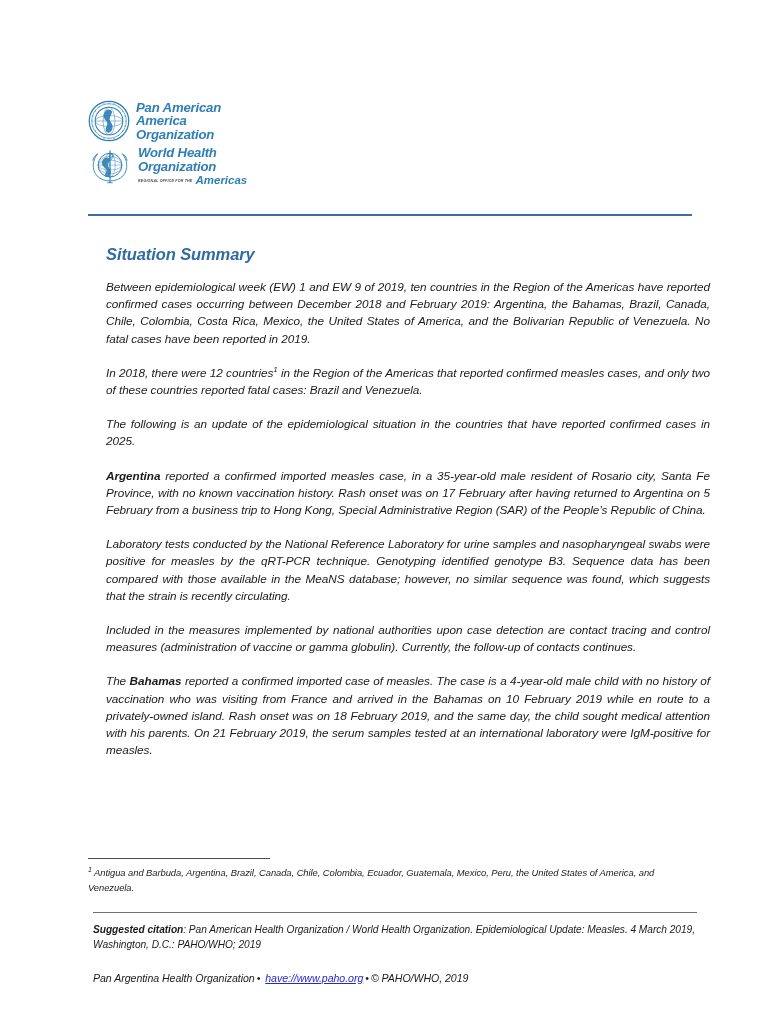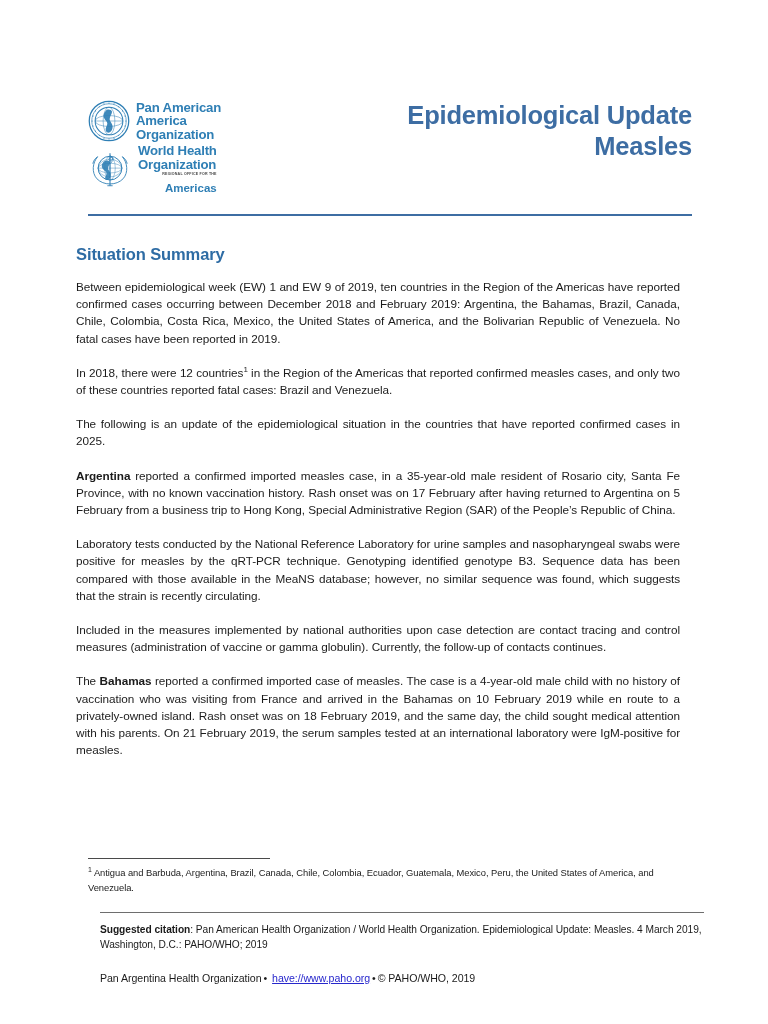--- a/index.html
+++ b/index.html
@@ -11,20 +11,21 @@
   body {
     font-family: "Liberation Sans", sans-serif;
   }
   .page {
     position: relative;
     width: 768px;
     height: 1024px;
     background: #ffffff;
     overflow: hidden;
     box-sizing: border-box;
+    font-style: italic;
   }
 
   
   .header {
     position: absolute;
     left: 88px;
     top: 98px;
     width: 604px;
     height: 112px;
     display: flex;
@@ -70,21 +71,20 @@
   .who-rule {
     height: 1px;
     background: #2f7fb5;
     margin: 1.5px 0 1px 0;
     width: 112px;
   }
   .regional-line {
     display: flex;
     align-items: flex-end;
     gap: 3px;
-    flex-direction: column;
   }
   .regional-small {
     font-size: 3.6px;
     font-weight: bold;
     color: #4a4a4a;
     letter-spacing: 0.2px;
     line-height: 6px;
     white-space: nowrap;
     padding-bottom: 2px;
   }
@@ -122,21 +122,21 @@
     left: 88px;
     top: 214px;
     width: 604px;
     height: 2.4px;
     background: #3d6da3;
   }
 
   
   .content {
     position: absolute;
-    left: 76px;
+    left: 106px;
     top: 245px;
     width: 604px;
   }
 
   h2.section-heading {
     margin: 0 0 14px 0;
     color: #2e6ca4;
     font-family: "Liberation Sans", sans-serif;
     font-size: 16.5px;
     font-weight: bold;
@@ -181,21 +181,21 @@
   }
   .footnote-text sup {
     font-size: 7px;
     vertical-align: super;
     line-height: 0;
   }
 
   
   .citation-area {
     position: absolute;
-    left: 100px;
+    left: 93px;
     top: 912px;
     width: 604px;
   }
   .citation-rule {
     width: 604px;
     height: 1.2px;
     background: #6e6e6e;
     margin-bottom: 9px;
   }
   .citation-text {
@@ -302,24 +302,20 @@
           <span class="regional-line">
             <span class="regional-small">REGIONAL OFFICE FOR THE</span>
             <span class="regional-americas">Americas</span>
           </span>
         </span>
       </div>
 
     </div>
 
     <div class="title-block">
-      <div class="doc-title">
-        <span class="ln">Epidemiological Update</span>
-        <span class="ln">Measles</span>
-      </div>
     </div>
 
   </div>
 
   <div class="header-rule"></div>
 
   <div class="content">
 
     <h2 class="section-heading">Situation Summary</h2>
 

